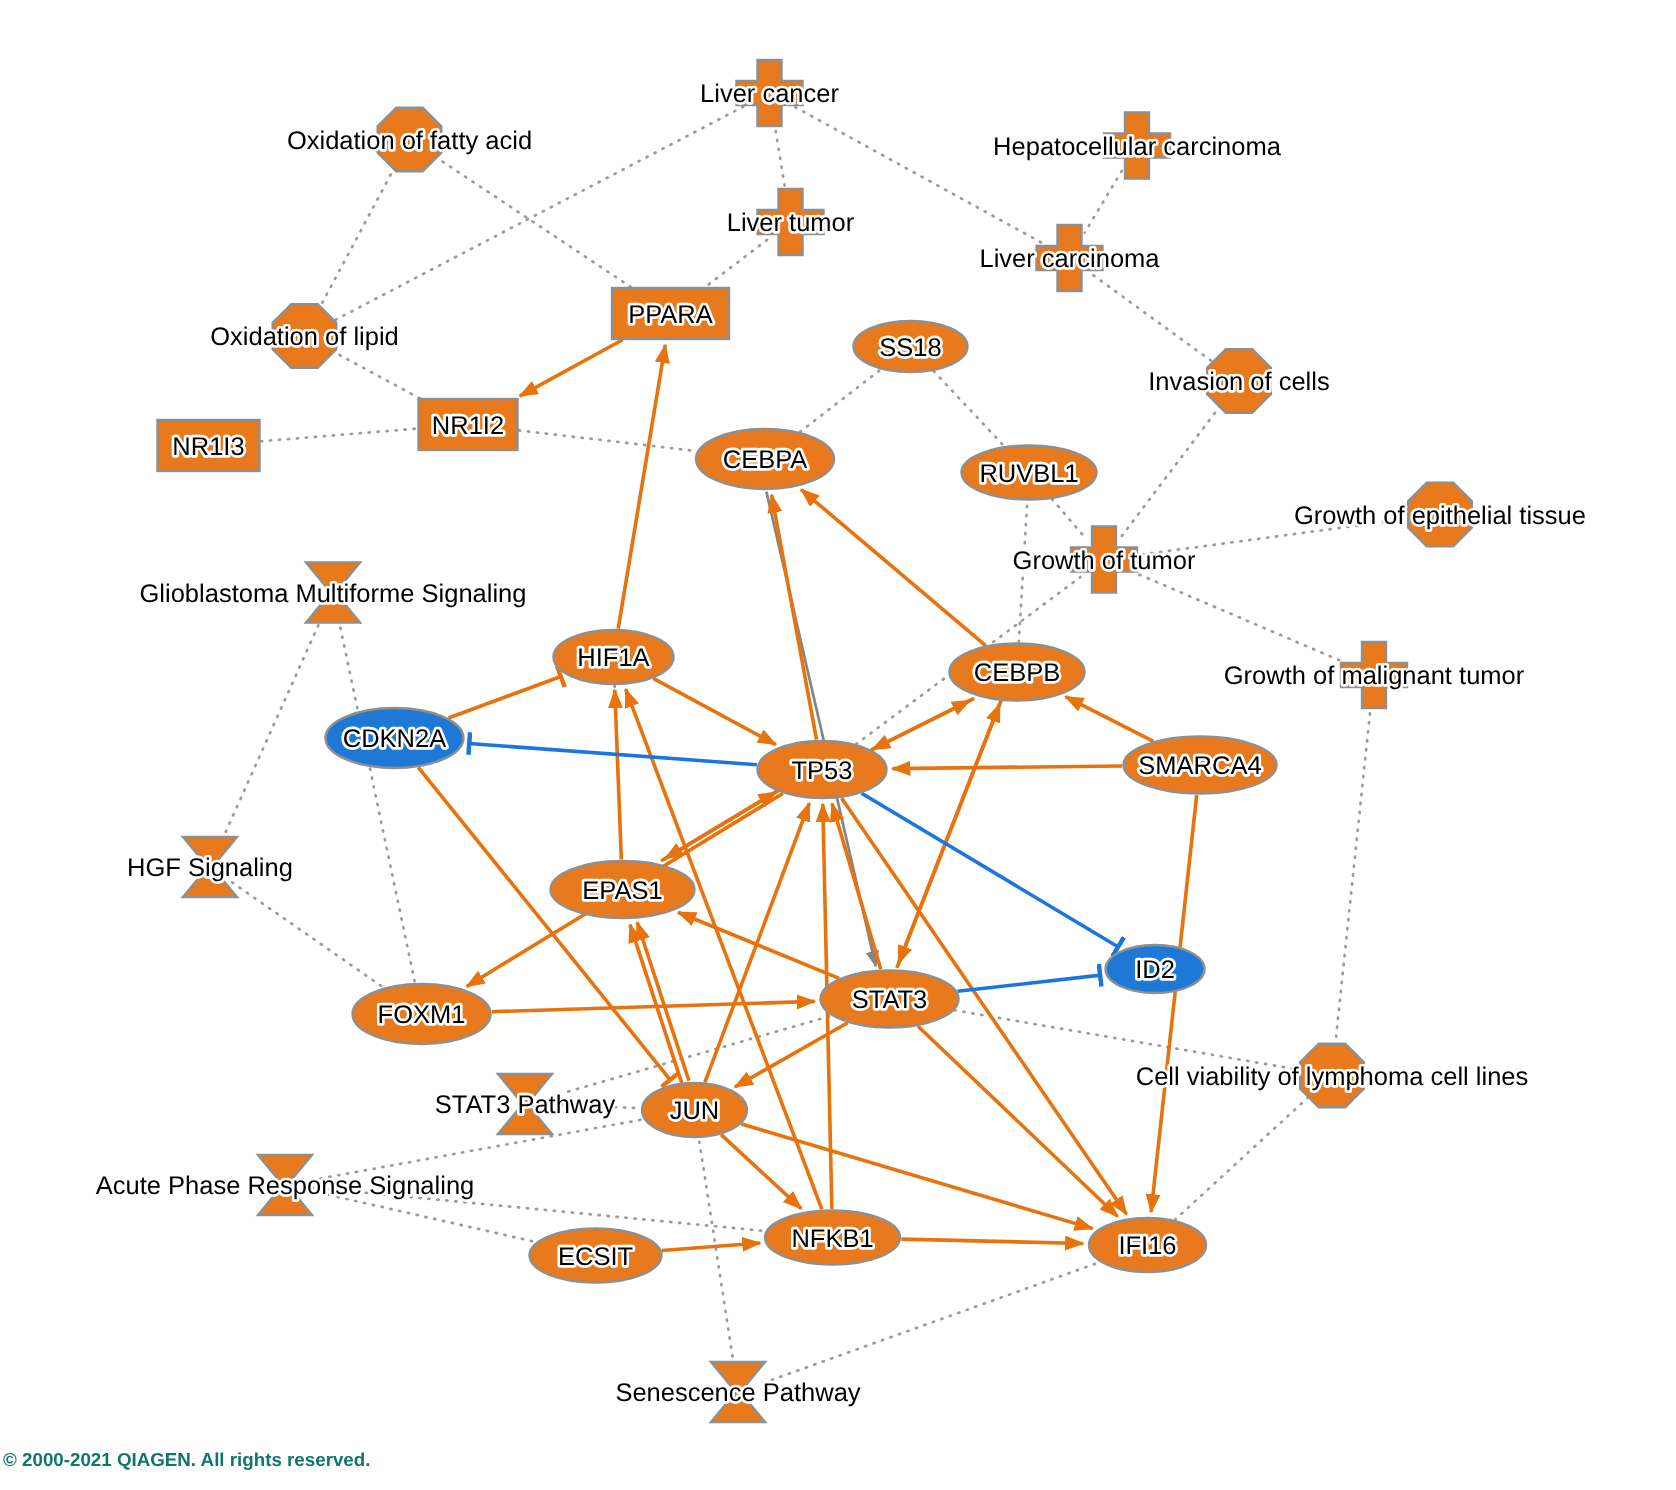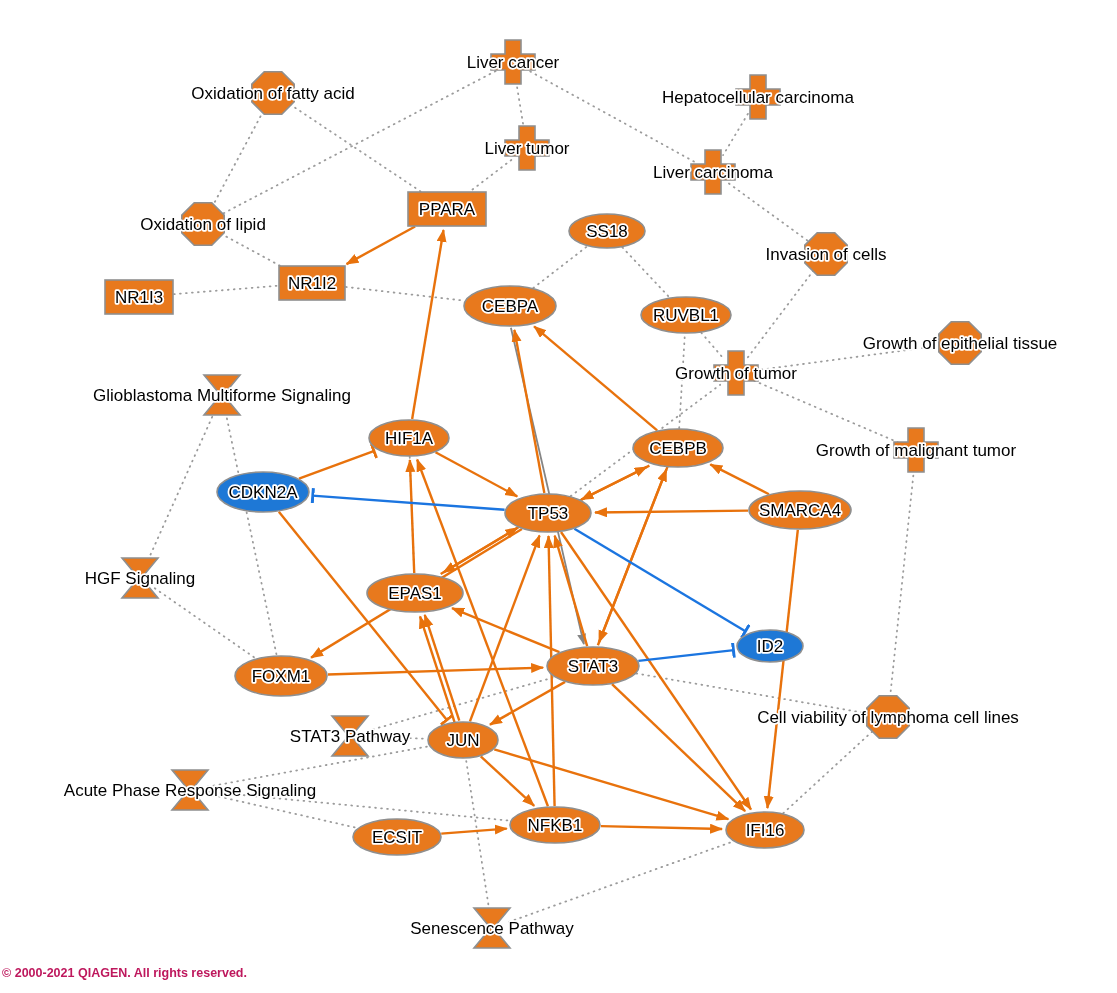--- a/index.html
+++ b/index.html
@@ -1,20 +1,20 @@
 <!DOCTYPE html>
 <html><head>
 <meta charset="utf-8">
 <style>
   html,body{margin:0;padding:0;background:#ffffff;font-family:"Liberation Sans",sans-serif;}
   #canvas{position:relative;width:1117px;height:993px;background:#ffffff;overflow:hidden;}
   #netsvg{position:absolute;left:0;top:0;}
   #netsvg text{font-family:"Liberation Sans",sans-serif;font-size:17px;fill:#000;
     paint-order:stroke;stroke:#ffffff;stroke-width:3.5px;stroke-linejoin:round;}
-  #footer{position:absolute;left:2px;top:966px;font-size:12.5px;font-weight:bold;color:#be185d;}
+  #footer{position:absolute;left:2px;top:966px;font-size:12.5px;font-weight:bold;color:#0f766e;}
 </style>
 </head>
 <body>
 
 <div id="canvas">
   <svg id="netsvg" width="1117" height="993" viewBox="0 0 1117 993">
       <defs>
         <marker id="arrO" markerUnits="userSpaceOnUse" markerWidth="14" markerHeight="11" refX="12" refY="5" orient="auto">
           <path d="M0,0 L13,5 L0,10 Z" fill="#E8720C"></path>
         </marker>

